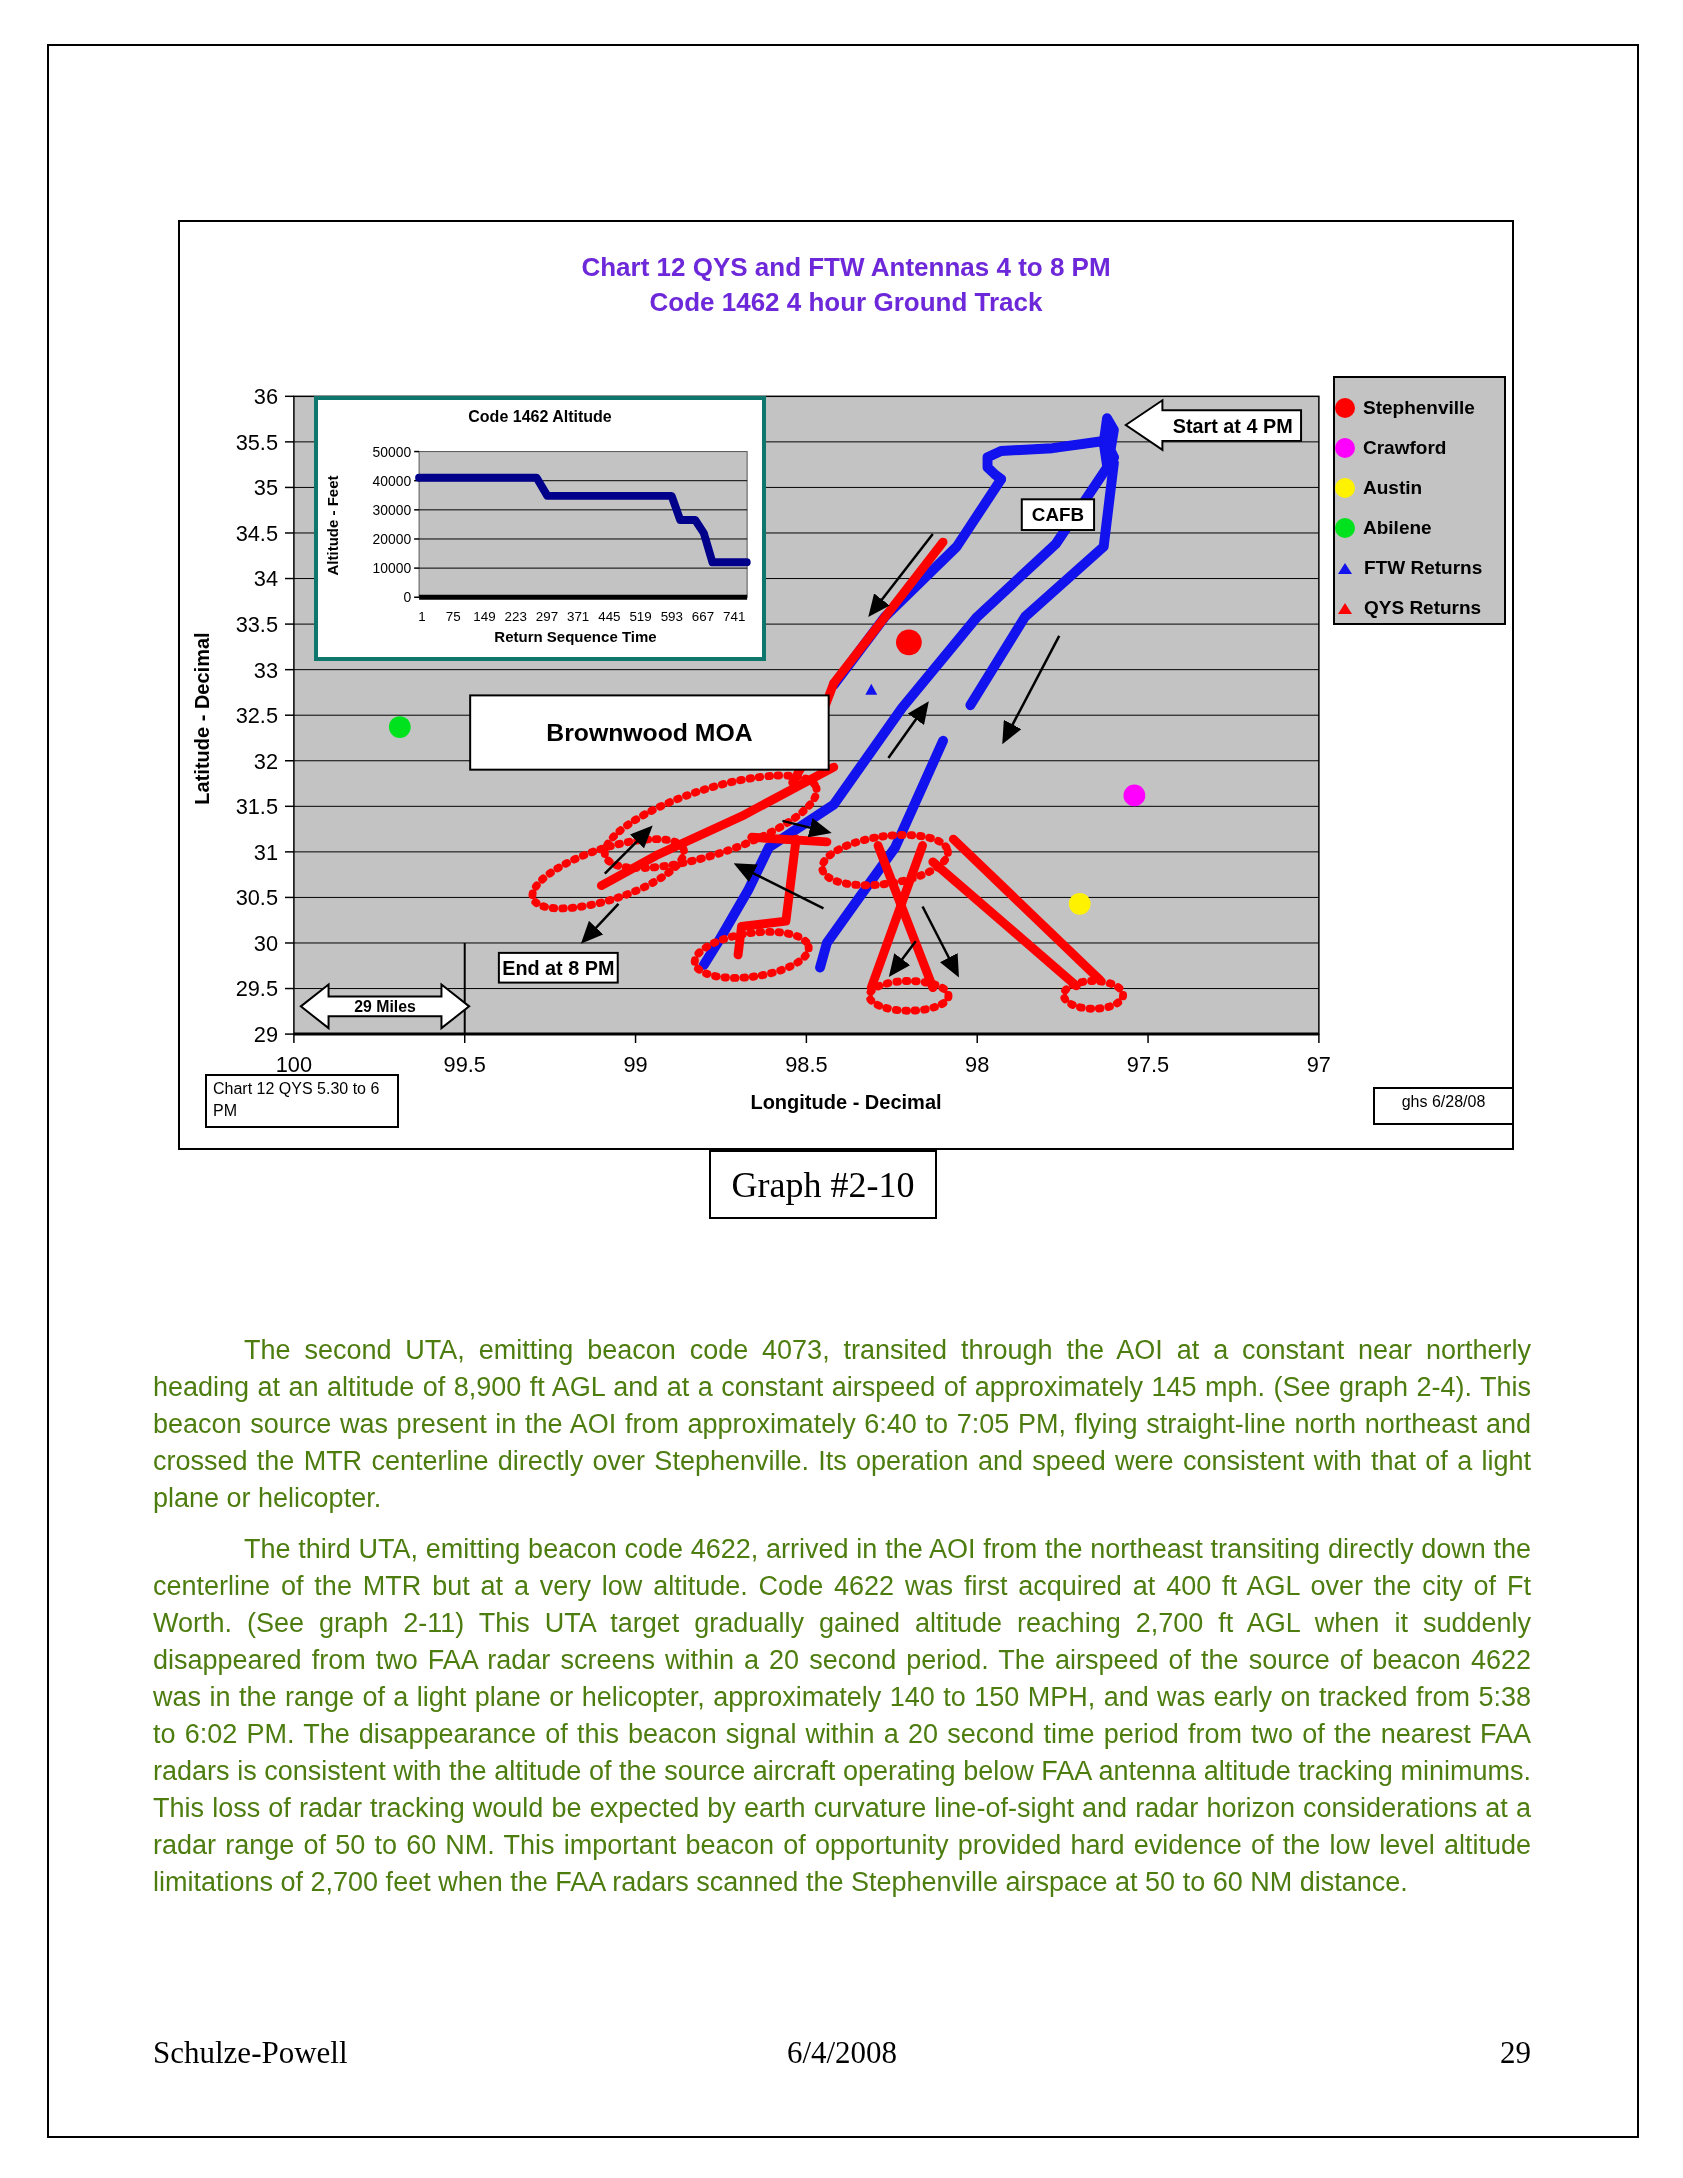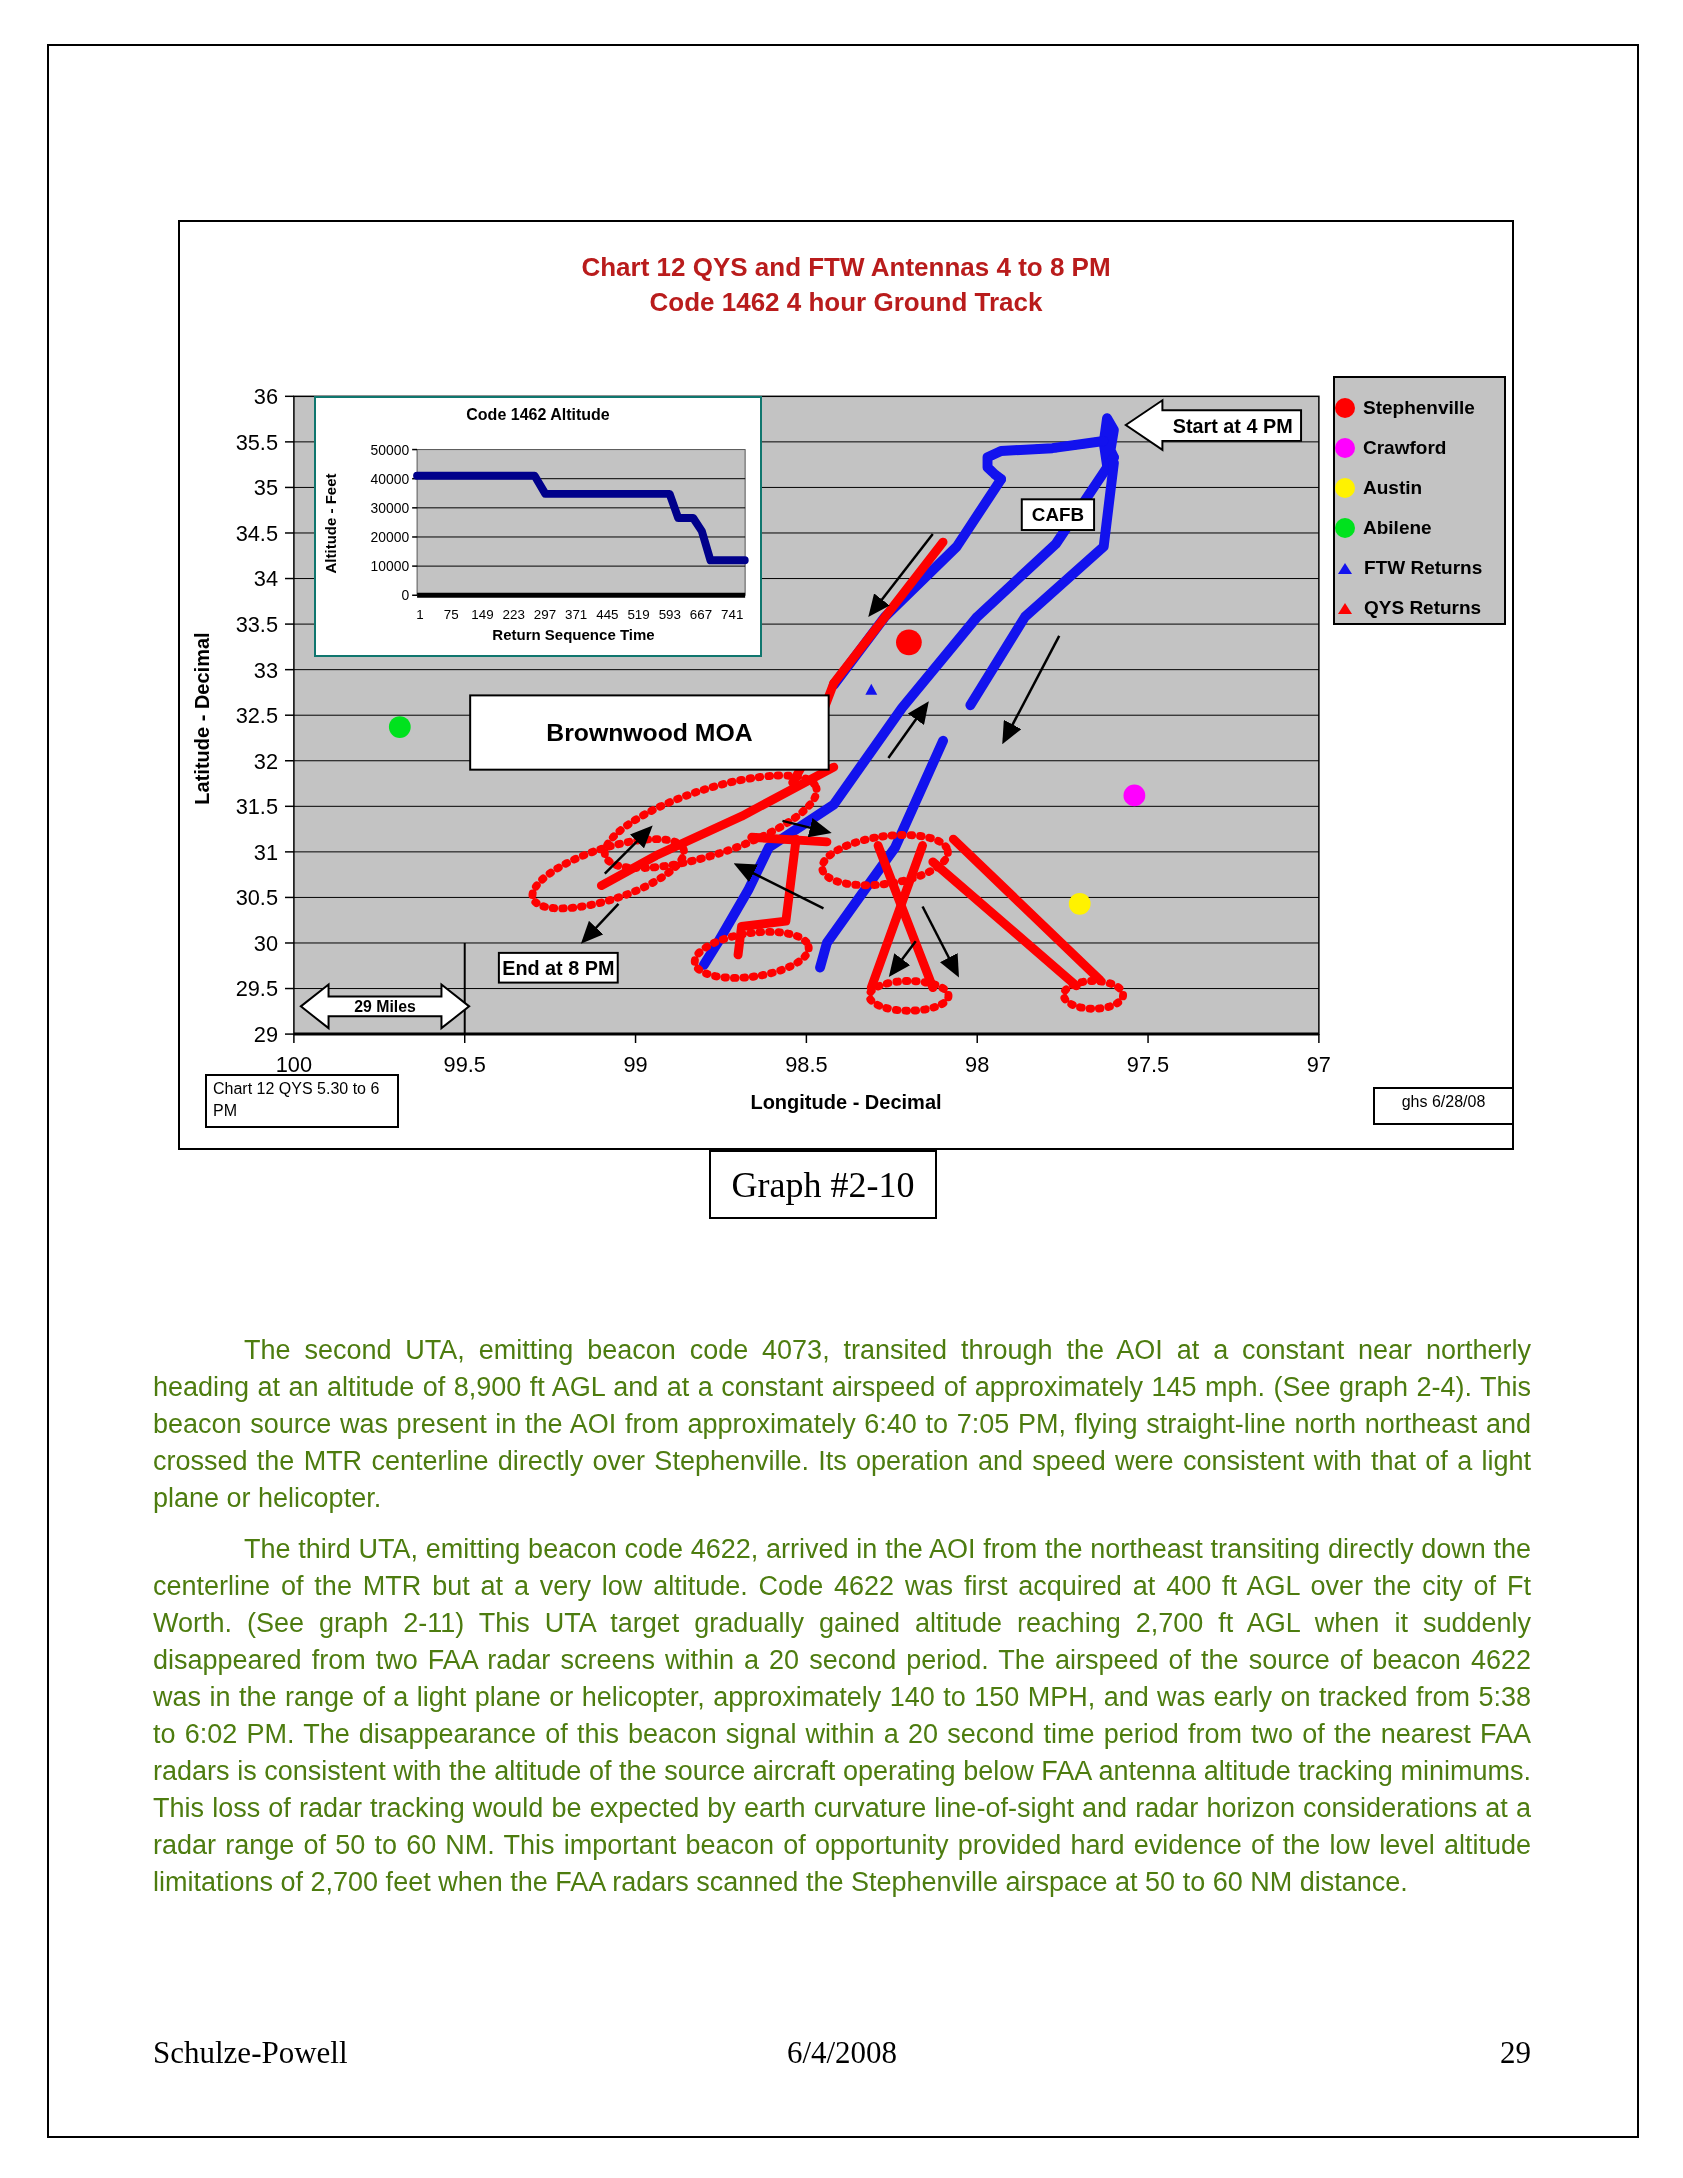--- a/index.html
+++ b/index.html
@@ -4,27 +4,27 @@
 <style>
   html,body{margin:0;padding:0;background:#888;}
   #page{position:relative;width:1683px;height:2178px;background:#ffffff;overflow:hidden;
         font-family:"Liberation Sans",sans-serif;}
   #page-border{position:absolute;left:47px;top:44px;width:1588px;height:2090px;
         border:2px solid #000;}
   
   #figure{position:absolute;left:178px;top:220px;width:1332px;height:926px;
         background:#fff;border:2px solid #000;}
   .fig-title{position:absolute;left:0;width:1332px;text-align:center;font-weight:bold;
-        color:#b91c1c;font-size:26px;letter-spacing:0;}
+        color:#6d28d9;font-size:26px;letter-spacing:0;}
   #fig-title1{top:30px;}
   #fig-title2{top:65px;}
   #main-svg{position:absolute;left:0;top:0;}
   
   #inset{position:absolute;left:134px;top:174px;width:444px;height:257px;background:#fff;
-        border:2px solid #0f766e;}
+        border:4px solid #0f766e;}
   #inset-title{position:absolute;left:0;top:8px;width:444px;text-align:center;
         font-size:16px;font-weight:bold;}
   #inset-ylabel{position:absolute;left:-85px;top:117px;width:198px;text-align:center;
         transform:rotate(-90deg);font-size:15px;font-weight:bold;}
   #inset-xlabel{position:absolute;left:0;top:228px;width:515px;text-align:center;
         font-size:15px;font-weight:bold;}
   #inset-svg{position:absolute;left:0;top:0;}
   
   #legend{position:absolute;left:1153px;top:154px;width:173px;height:249px;
         background:#c3c3c3;border:2px solid #000;box-sizing:border-box;padding-top:10px;}

